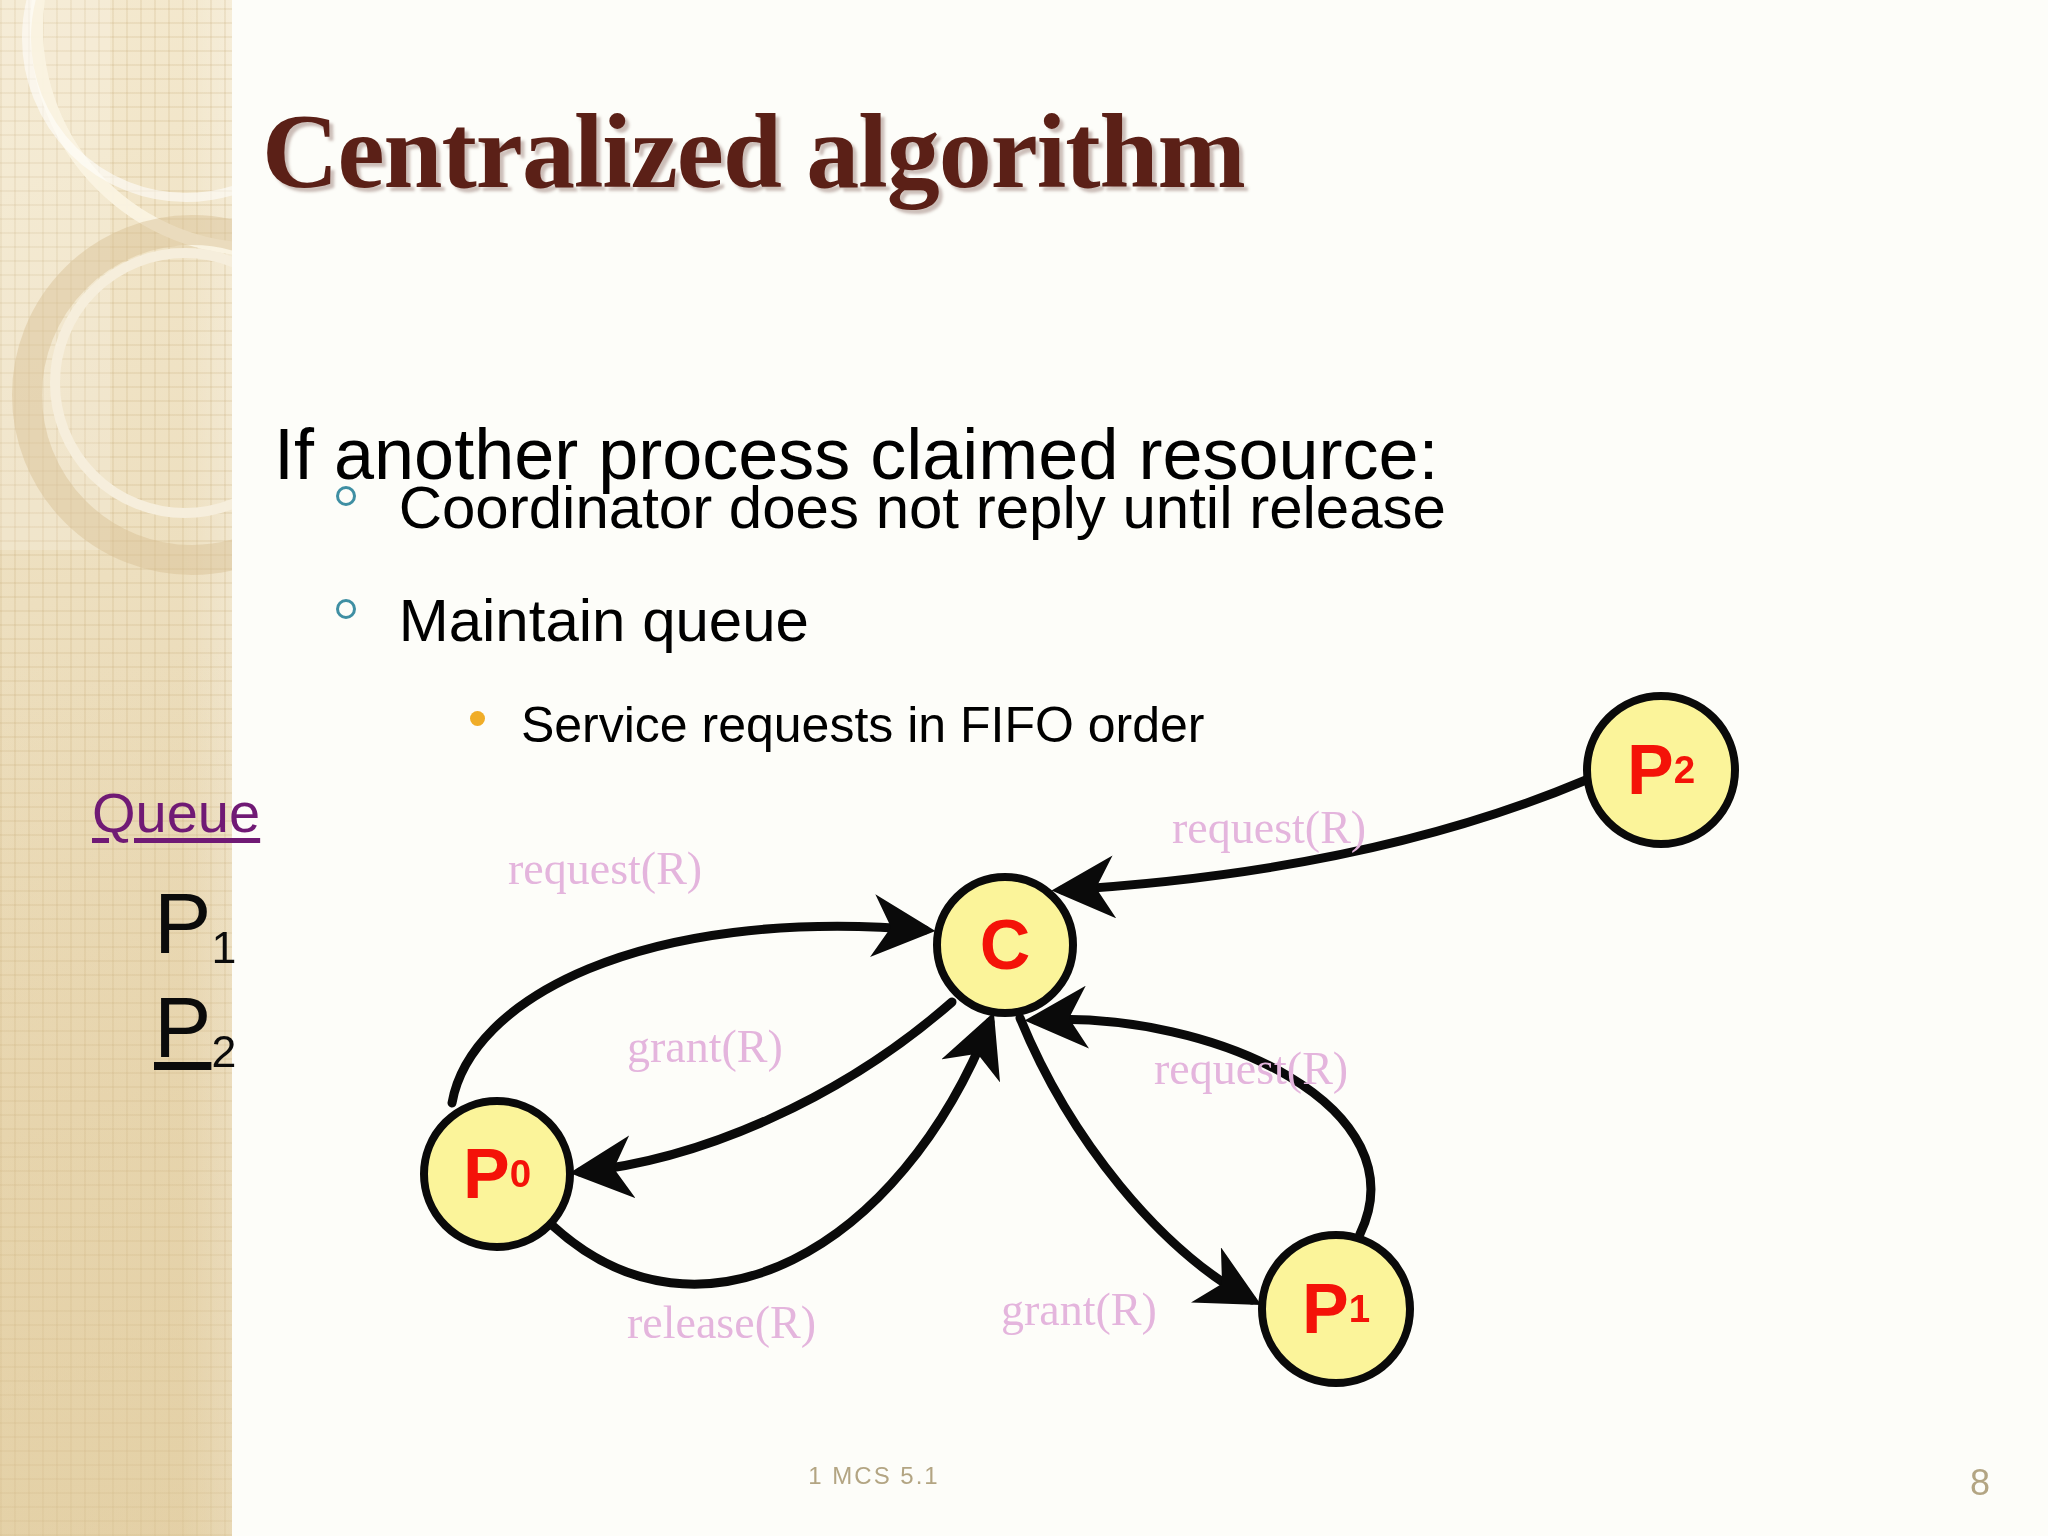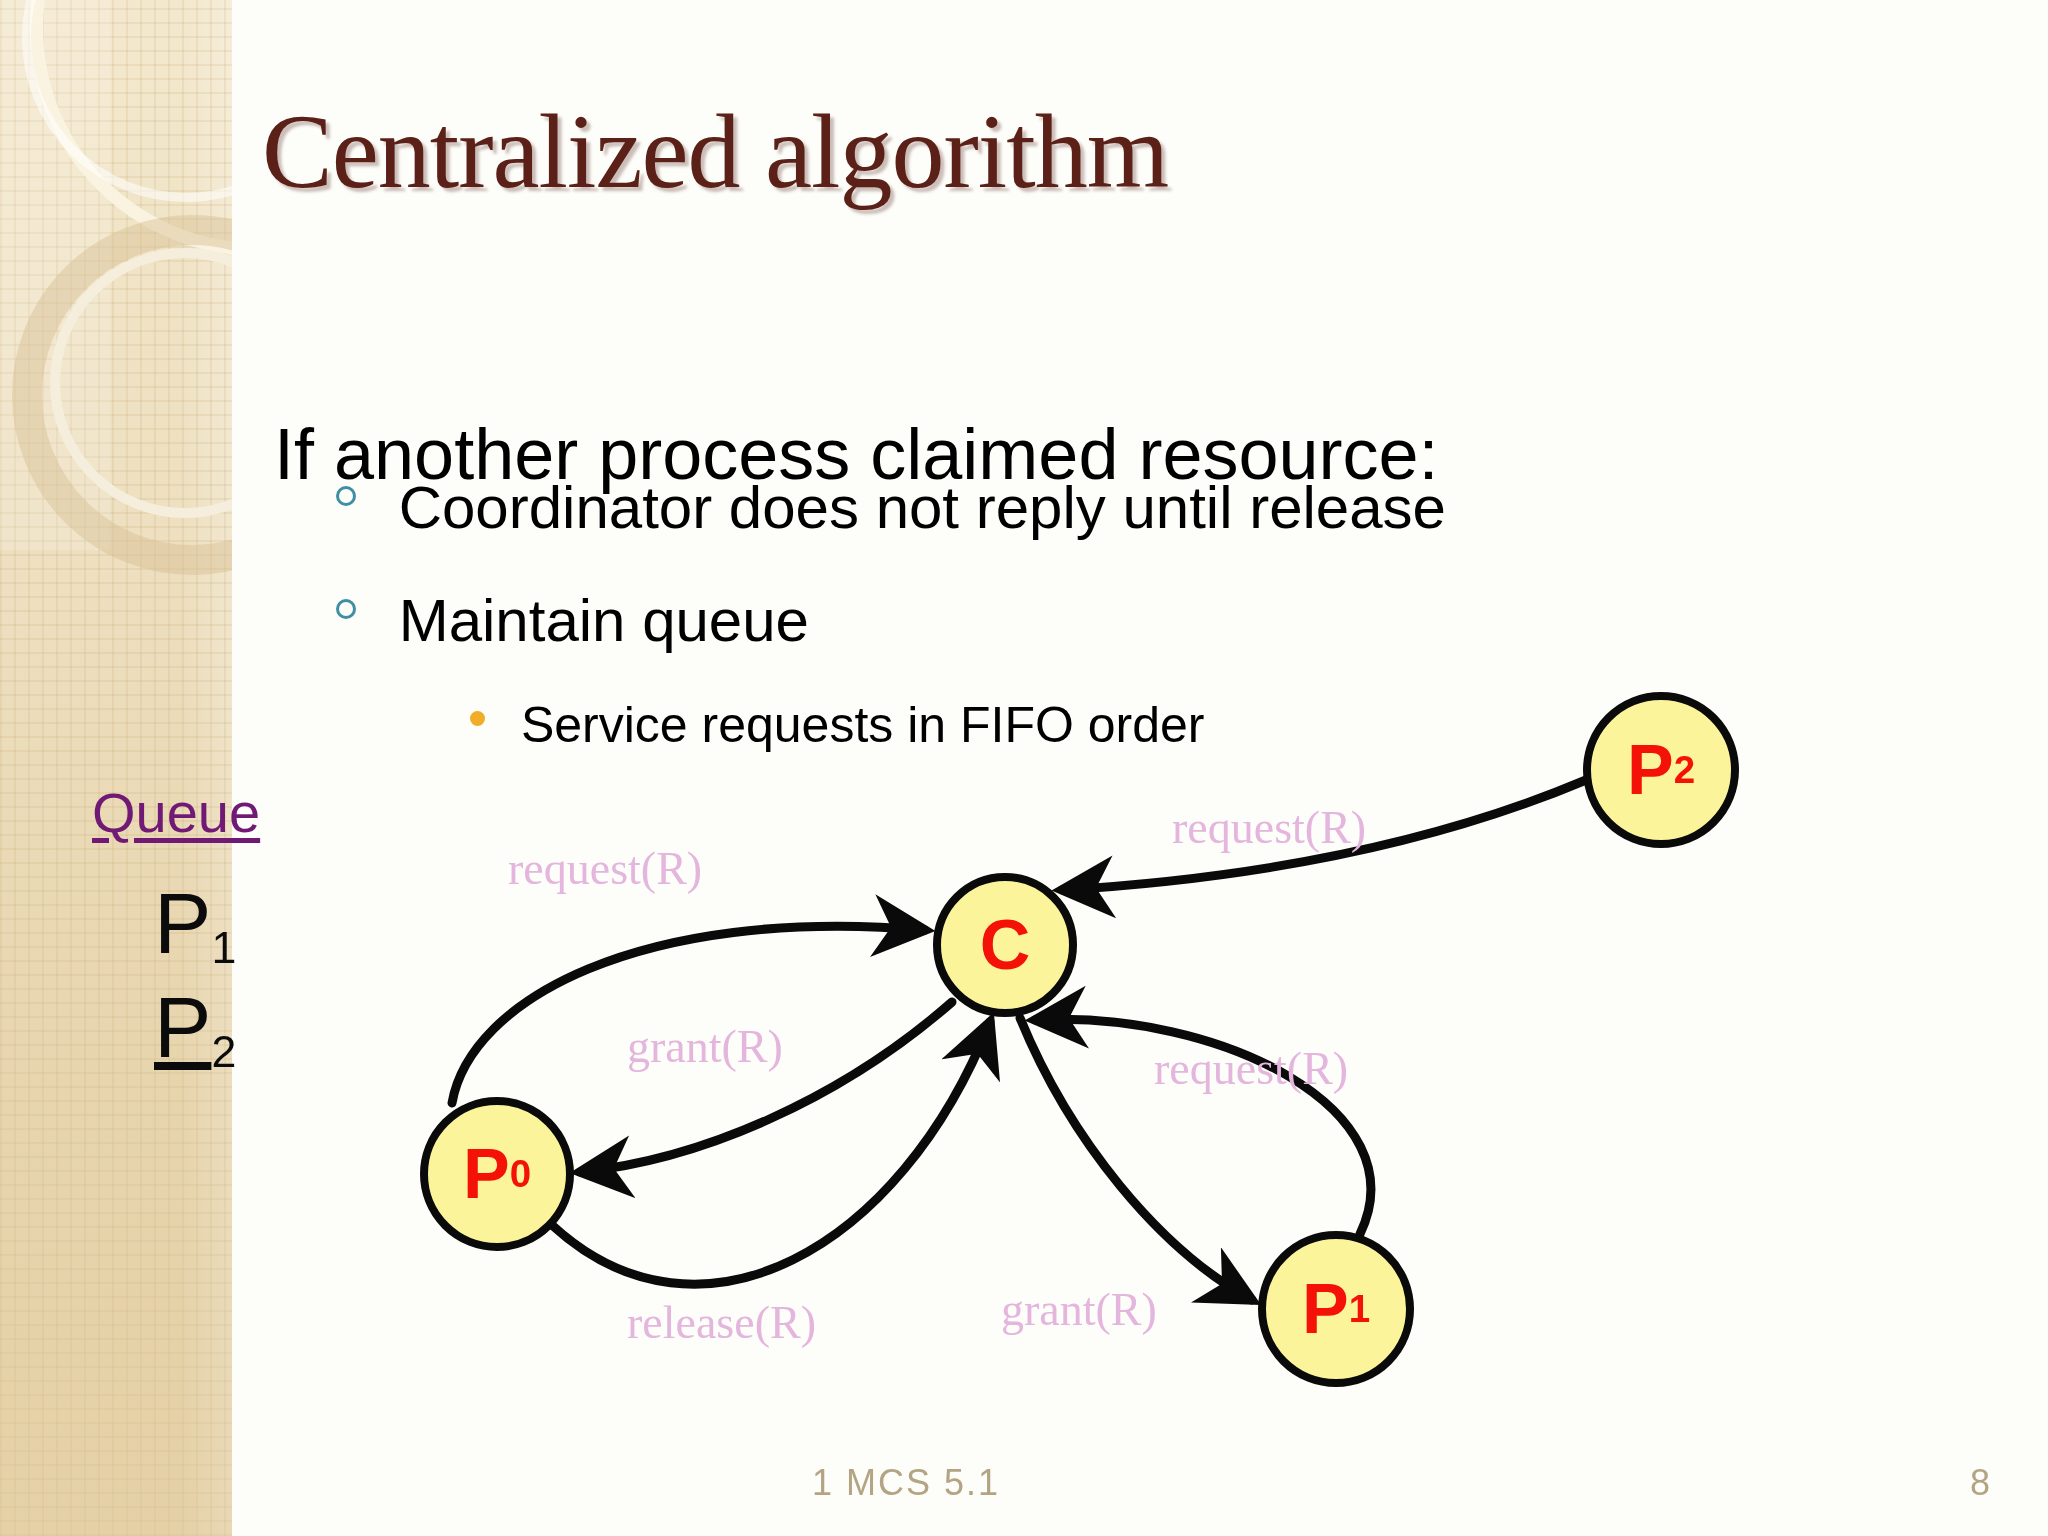--- a/index.html
+++ b/index.html
@@ -78,21 +78,21 @@
   }
 
   
   #title {
     position: absolute;
     left: 262px;
     top: 96px;
     width: 1600px;
     font-family: "Liberation Serif", serif;
     font-size: 106px;
-    font-weight: 400;
+    font-weight: 700;
     letter-spacing: -1px;
     color: #5b2017;
     text-shadow: 4px 4px 3px rgba(120,85,75,0.38);
     line-height: 1.05;
     white-space: nowrap;
   }
 
   
   .lvl1 {
     position: absolute;
@@ -191,24 +191,23 @@
     line-height: 1;
   }
 
   
   #footer-note {
     position: absolute;
     left: 0;
     top: 1462px;
     width: 1748px;
     text-align: center;
-    font-size: 36px;
+    font-size: 24px;
     color: #b3a583;
     letter-spacing: 2px;
-    padding-left: 32px;
   }
   #page-number {
     position: absolute;
     right: 58px;
     top: 1462px;
     font-size: 36px;
     color: #b3a583;
   }
 </style>
 </head>

